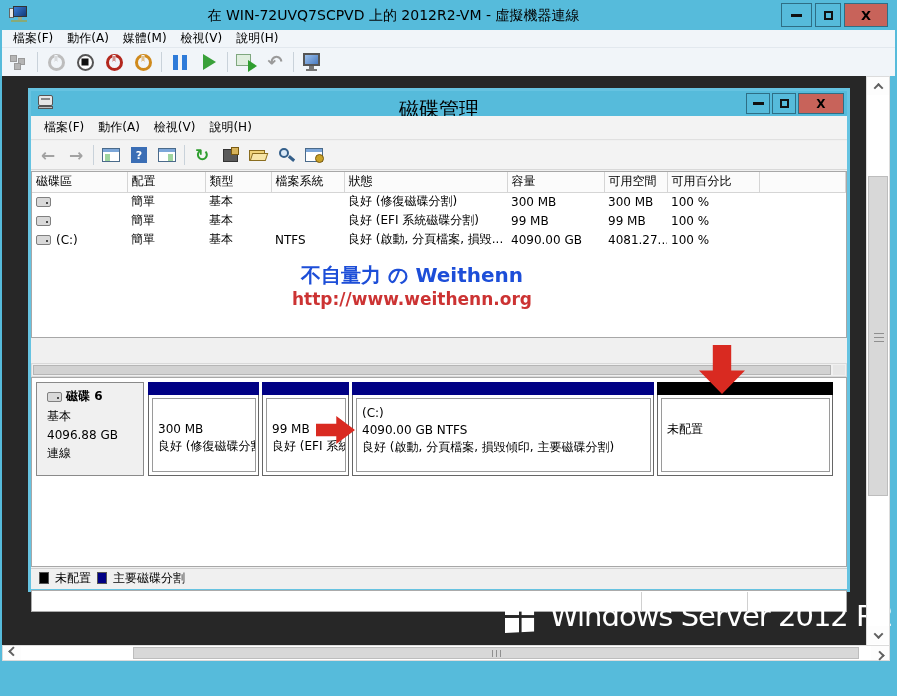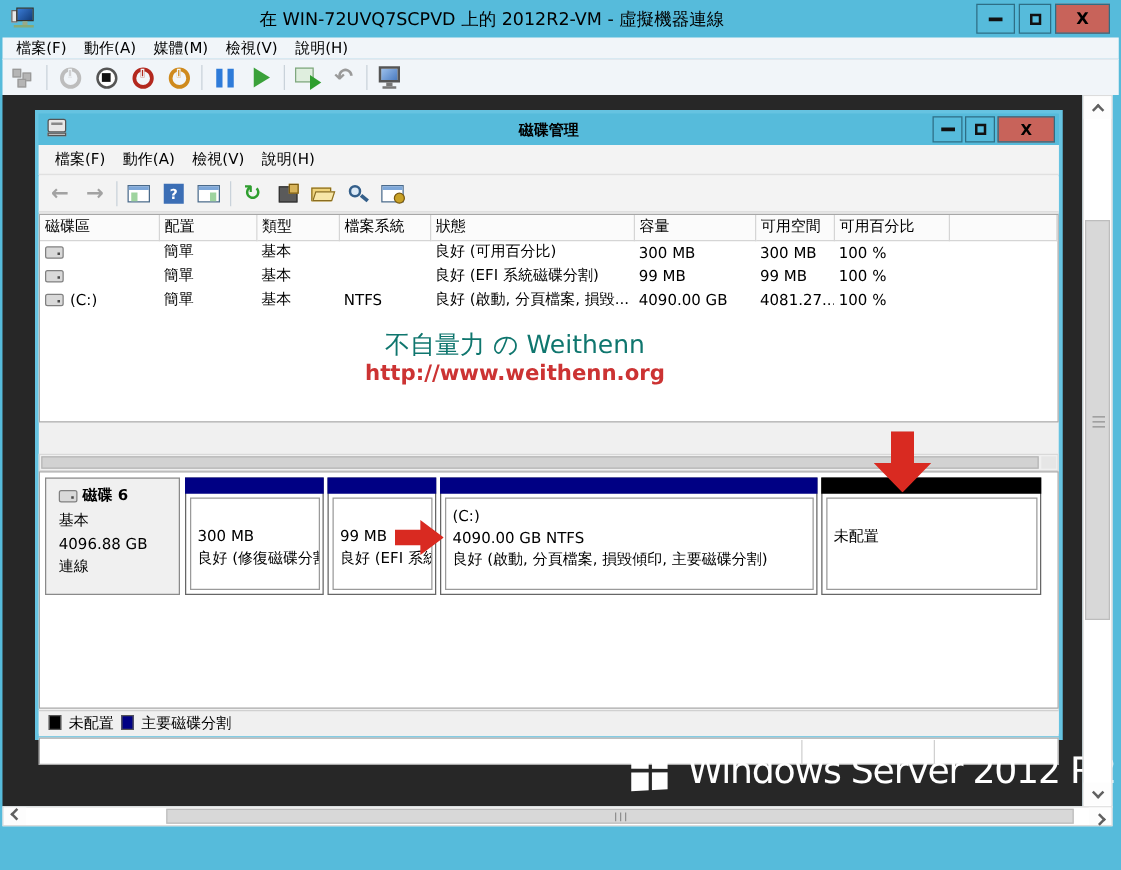--- a/index.html
+++ b/index.html
@@ -79,21 +79,21 @@
   .ms-ico:before { content:""; position:absolute; left:5px; top:2px; width:2px; height:5px; background:#888; }
   .lk-ico { position:relative; width:15px; height:17px; }
   .lk-ico .sh { position:absolute; left:3px; top:0; width:9px; height:9px; border:2px solid #C79A1E; border-bottom:none; border-radius:5px 5px 0 0; }
   .lk-ico .bd { position:absolute; left:0; top:7px; width:15px; height:10px; background:#D9A521; border:1px solid #8a6a10; border-radius:2px; }
   .grip { position:absolute; right:6px; bottom:5px; width:3px; height:3px; background:#9a9a9a;
           box-shadow:-5px 5px #9a9a9a, 0 5px #9a9a9a, -10px 10px #9a9a9a, -5px 10px #9a9a9a, 0 10px #9a9a9a; transform:translateY(-10px); }
 
   
   .dm { position:absolute; left:26px; top:12px; width:822px; height:504px; background:#56BBDB; border:3px solid #66C3E1; }
   .dm-title { position:relative; height:25px; background:#56BBDB; }
-  .dm-title .t { position:absolute; left:0; right:0; top:5px; text-align:center; font-size:12px;font-weight:bold; }
+  .dm-title .t { position:absolute; left:0; right:0; top:5px; text-align:center; font-size:20px; }
   .dm-ico { position:absolute; left:6px; top:3px; width:18px; height:16px; }
   .dm-ico .a { position:absolute; left:1px; top:1px; width:15px; height:11px; background:#e7e7e7; border:1px solid #555; border-radius:2px; }
   .dm-ico .b { position:absolute; left:4px; top:4px; width:9px; height:2px; background:#888; }
   .dm-ico .c { position:absolute; left:1px; top:12px; width:15px; height:3px; background:#bdbdbd; border:1px solid #555; }
   .dm-caps { position:absolute; right:3px; top:2px; display:flex; gap:2px; height:21px; }
   .dm-caps .cbtn { height:21px; font-size:12px; }
   .dm-caps .cbtn.min { width:24px; } .dm-caps .cbtn.max { width:24px; } .dm-caps .cbtn.close { width:46px; }
 
   .dm-body { position:relative; width:816px; height:473px; background:#F0F0F0; }
   .i-menubar { position:absolute; left:0; top:0; width:816px; height:24px; background:#F3F3F3; border-bottom:1px solid #e0e0e0; display:flex; align-items:center; padding-left:6px; }
@@ -119,21 +119,21 @@
 
   
   .vol-pane { position:absolute; left:0; top:55px; width:816px; height:167px; background:#fff; border:1px solid #a7a7a7; overflow:hidden; }
   table.vol { border-collapse:collapse; table-layout:fixed; width:814px; }
   table.vol th { font-weight:normal; text-align:left; height:20px; padding:0 4px; border-right:1px solid #d5d5d5; border-bottom:1px solid #d5d5d5; background:#FBFBFB; white-space:nowrap; overflow:hidden; }
   table.vol td { height:19px; padding:0 4px; white-space:nowrap; overflow:hidden; }
   .vcell { display:flex; align-items:center; gap:5px; }
   .hdd { width:15px; height:10px; background:#d9d9d9; border:1px solid #808080; border-radius:2px; position:relative; flex:0 0 auto; }
   .hdd:before { content:""; position:absolute; right:2px; bottom:2px; width:2px; height:2px; background:#4a4a4a; }
   .wmark { position:absolute; left:255px; top:90px; width:250px; text-align:center; }
-  .wm1 { font-size:20px; font-weight:normal; color:#0f766e; }
+  .wm1 { font-size:20px; font-weight:bold; color:#1d4ed8; }
   .wm2 { font-size:17px; font-weight:bold; color:#CC3333; }
 
   
   .mid-scroll { position:absolute; left:0; top:247px; width:816px; height:14px; background:#F0F0F0; border:1px solid #d9d9d9; }
   .mid-scroll .th { position:absolute; left:1px; top:1px; width:798px; height:10px; background:#d2d2d2; border:1px solid #b5b5b5; }
   .mid-scroll .cap { position:absolute; right:1px; top:1px; width:12px; height:10px; background:#e6e6e6; }
 
   
   .graph-pane { position:absolute; left:0; top:261px; width:816px; height:190px; background:#fff; border:1px solid #a7a7a7; }
   .disk-info { position:absolute; left:4px; top:4px; width:108px; height:94px; background:#F0F0F0; border:1px solid #8a8a8a; padding:5px 0 0 10px; }
@@ -336,21 +336,21 @@
             <tr>
               <td>
                     <span class="vcell">
                       <span class="hdd"></span>
                       <span></span>
                     </span>
                   </td>
               <td>簡單</td>
               <td>基本</td>
               <td></td>
-              <td>良好 (可用百分比)</td>
+              <td>良好 (修復磁碟分割)</td>
               <td>300 MB</td>
               <td>300 MB</td>
               <td>100 %</td>
               <td></td>
             </tr>
             <tr>
               <td>
                     <span class="vcell">
                       <span class="hdd"></span>
                       <span></span>

